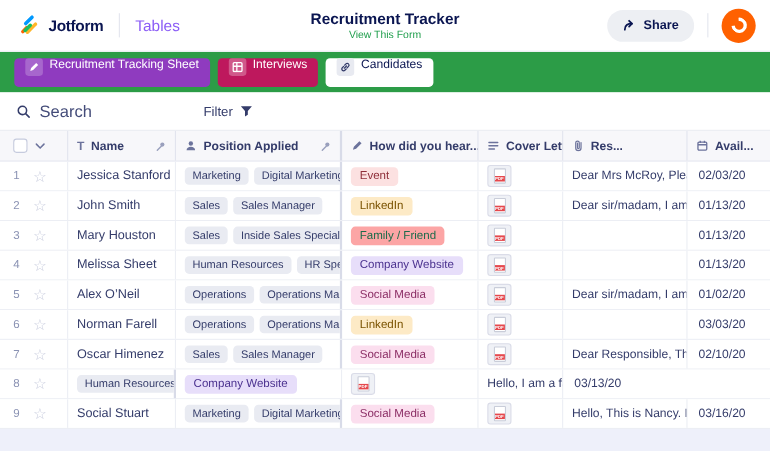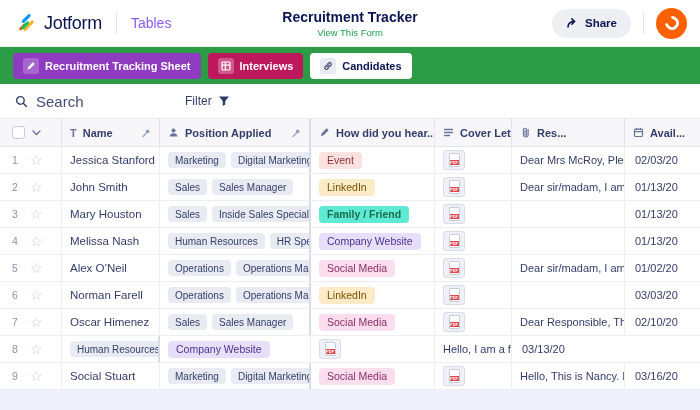--- a/index.html
+++ b/index.html
@@ -3,34 +3,34 @@
 <meta charset="utf-8">
 <style>
   *{margin:0;padding:0;box-sizing:border-box}
   html,body{background:#dfe3f2}
   body{font-family:"Liberation Sans",sans-serif}
   .app{width:700px;height:410px;background:#fff;overflow:hidden;display:flex;flex-direction:column;position:relative}
 
   
   .topbar{height:47px;flex:0 0 47px;display:flex;align-items:center;position:relative;border-bottom:1px solid #eceef4;background:#fff}
   .brand{display:flex;align-items:center;gap:7px;padding-left:16px}
-  .brand-name{font-size:18px;font-weight:normal;color:#0a1551;letter-spacing:-.3px}
+  .brand-name{font-size:14px;font-weight:bold;color:#0a1551;letter-spacing:-.3px}
   .vdiv{width:1px;height:22px;background:#e3e5ee;margin:0 14px}
   .nav-tables{font-size:14px;color:#8b5cf6}
   .title-wrap{position:absolute;left:50%;top:50%;transform:translate(-50%,-50%);text-align:center}
   .title{font-size:14px;font-weight:bold;color:#0a1551}
   .subtitle{font-size:9.5px;color:#1f9e4c;margin-top:2px;cursor:pointer}
   .top-right{margin-left:auto;display:flex;align-items:center;gap:12px;padding-right:13px}
   .share-btn{display:flex;align-items:center;gap:7px;background:#edeff3;border:none;border-radius:15px;height:29px;padding:0 14px;font-size:11.5px;font-weight:bold;color:#0a1551;cursor:pointer}
   .avatar{width:31px;height:31px;border-radius:50%;background:#ff6100;display:flex;align-items:center;justify-content:center}
   .avatar-swirl{width:14px;height:14px;border:3.4px solid #fff;border-radius:50%;border-left-color:transparent;transform:rotate(40deg)}
 
   
   .tabbar{height:37px;flex:0 0 37px;background:#2c9c47;display:flex;align-items:center;gap:7px;padding:0 13px}
-  .tab{height:26px;display:flex;align-items:center;gap:6px;border-radius:4px;padding:0 10px;font-size:11px;font-weight:bold;color:#fff;cursor:pointer;white-space:nowrap}
+  .tab{height:26px;display:flex;gap:6px;border-radius:4px;padding:0 10px;font-size:11px;font-weight:normal;color:#fff;cursor:pointer;white-space:nowrap}
   .tab.purple{background:#8f3bbf}
   .tab.orange{background:#be185d}
   .tab.active{background:#fff;color:#0a1551}
   .tabicon{width:16px;height:16px;border-radius:3px;display:flex;align-items:center;justify-content:center;flex:0 0 auto}
   .tab.purple .tabicon{background:rgba(255,255,255,.22)}
   .tab.orange .tabicon{background:rgba(255,255,255,.28)}
   .tab.active .tabicon{background:#e8eaf1}
 
   
   .toolbar{height:35px;flex:0 0 35px;display:flex;align-items:center;border-bottom:1px solid #e8eaf1;background:#fff}
@@ -291,21 +291,21 @@
       <span class="star">☆</span>
     </div>
     <div class="c c-name">
       <span>Mary Houston</span>
     </div>
     <div class="c sep-right">
           <span class="pill">Sales</span>
           <span class="pill">Inside Sales Specialist</span>
         </div>
     <div class="c">
-      <span class="tag" style="background: #5eead4; color: rgb(28, 107, 74); font-weight: bold;">Family / Friend</span>
+      <span class="tag" style="background: #fca5a5; color: rgb(28, 107, 74);">Family / Friend</span>
     </div>
     <div class="c">
       <span class="pdf">
         <span class="page">
               <span class="pdf-label">PDF</span>
             </span>
       </span>
     </div>
     <div class="c c-cover">
       <span></span>
@@ -314,21 +314,21 @@
       <span>01/13/20</span>
     </div>
   </div>
 
   <div class="trow">
     <div class="c c-num">
       <span class="rnum">4</span>
       <span class="star">☆</span>
     </div>
     <div class="c c-name">
-      <span>Melissa Nash</span>
+      <span>Melissa Sheet</span>
     </div>
     <div class="c sep-right">
           <span class="pill">Human Resources</span>
           <span class="pill">HR Specia</span>
         </div>
     <div class="c">
       <span class="tag" style="background: rgb(231, 222, 250); color: rgb(76, 51, 144);">Company Website</span>
     </div>
     <div class="c">
       <span class="pdf">

